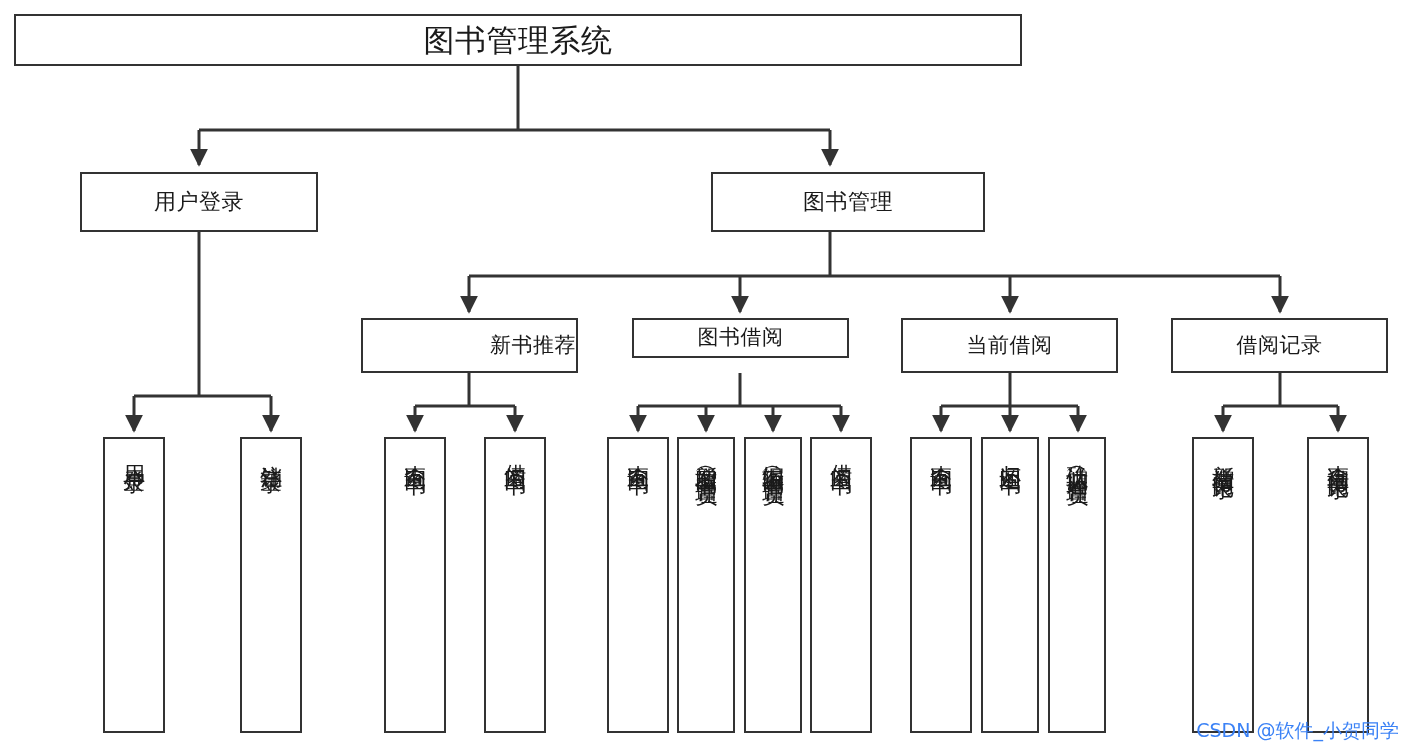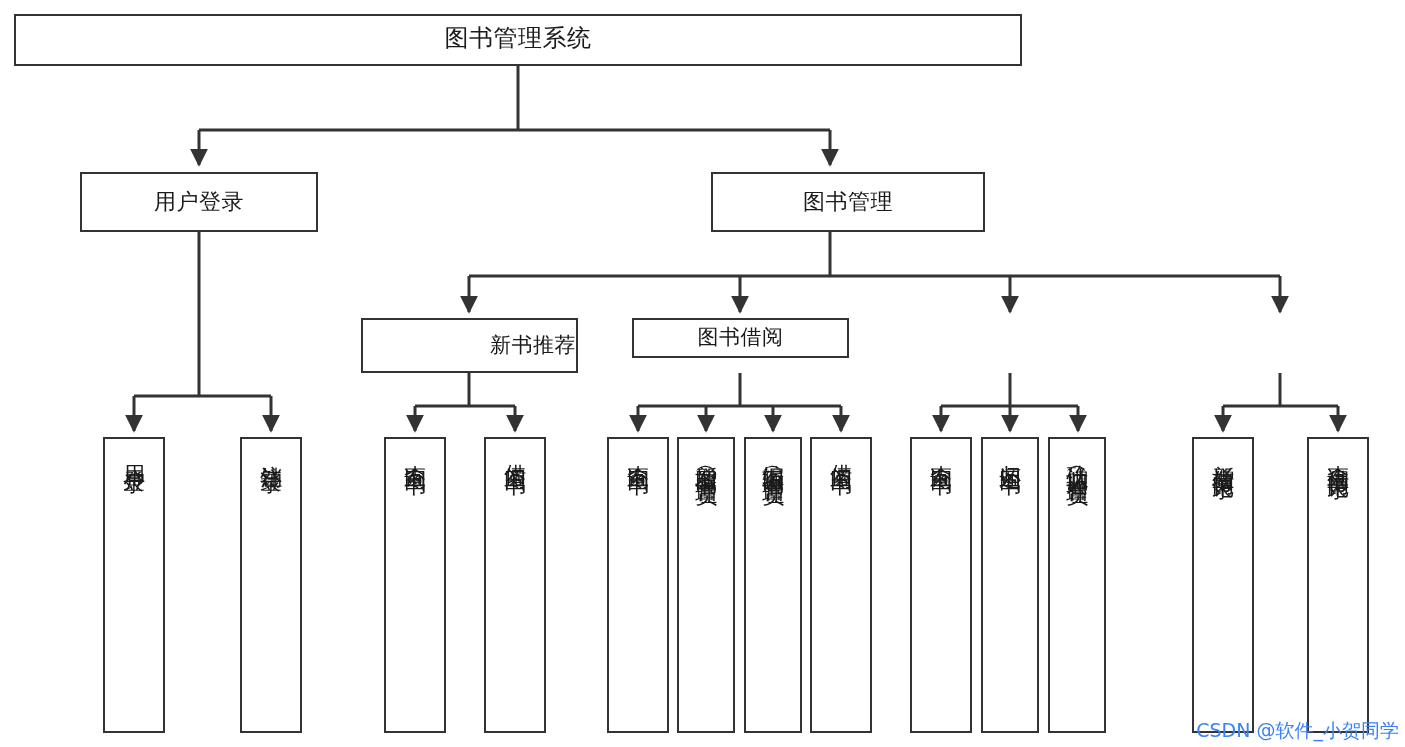--- a/index.html
+++ b/index.html
@@ -36,21 +36,21 @@
     justify-content: center;
     z-index: 2;
   }
   .node .label {
     color: #1a1a1a;
     text-align: center;
     line-height: 1.12;
     letter-spacing: 0.5px;
     white-space: nowrap;
   }
-  .node.root .label { font-size: 24px; font-family: Liberation Mono, monospace; }
+  .node.root .label { font-size: 31px; }
   .node.lvl2 .label { font-size: 22px; }
   .node.lvl3 .label { font-size: 21px; }
   .node.leaf {
     align-items: flex-start;
     justify-content: center;
     padding-top: 8px;
   }
   .node.leaf .label {
     font-size: 22px;
     writing-mode: vertical-rl;
@@ -134,20 +134,26 @@
   <div class="node lvl2" style="left:711px; top:172px; width:274px; height:60px;">
     <span class="label">图书管理</span>
   </div>
 
   <div class="node lvl3" style="left:361px; top:318px; width:217px; height:55px;justify-content:flex-end;">
     <span class="label">新书推荐</span>
   </div>
   <div class="node lvl3" style="left:632px; top:318px; width:217px; height:40px;">
     <span class="label">图书借阅</span>
   </div>
+  <div class="node lvl3" style="left:901px; top:318px; width:217px; height:55px;">
+    <span class="label">当前借阅</span>
+  </div>
+  <div class="node lvl3" style="left:1171px; top:318px; width:217px; height:55px;">
+    <span class="label">借阅记录</span>
+  </div>
 
   <div class="node leaf" style="left:103px; top:437px; width:62px; height:296px;">
     <span class="label">用户登录</span>
   </div>
   <div class="node leaf" style="left:240px; top:437px; width:62px; height:296px;">
     <span class="label">注销登录</span>
   </div>
 
   <div class="node leaf" style="left:384px; top:437px; width:62px; height:296px;">
     <span class="label">查询图书</span>

